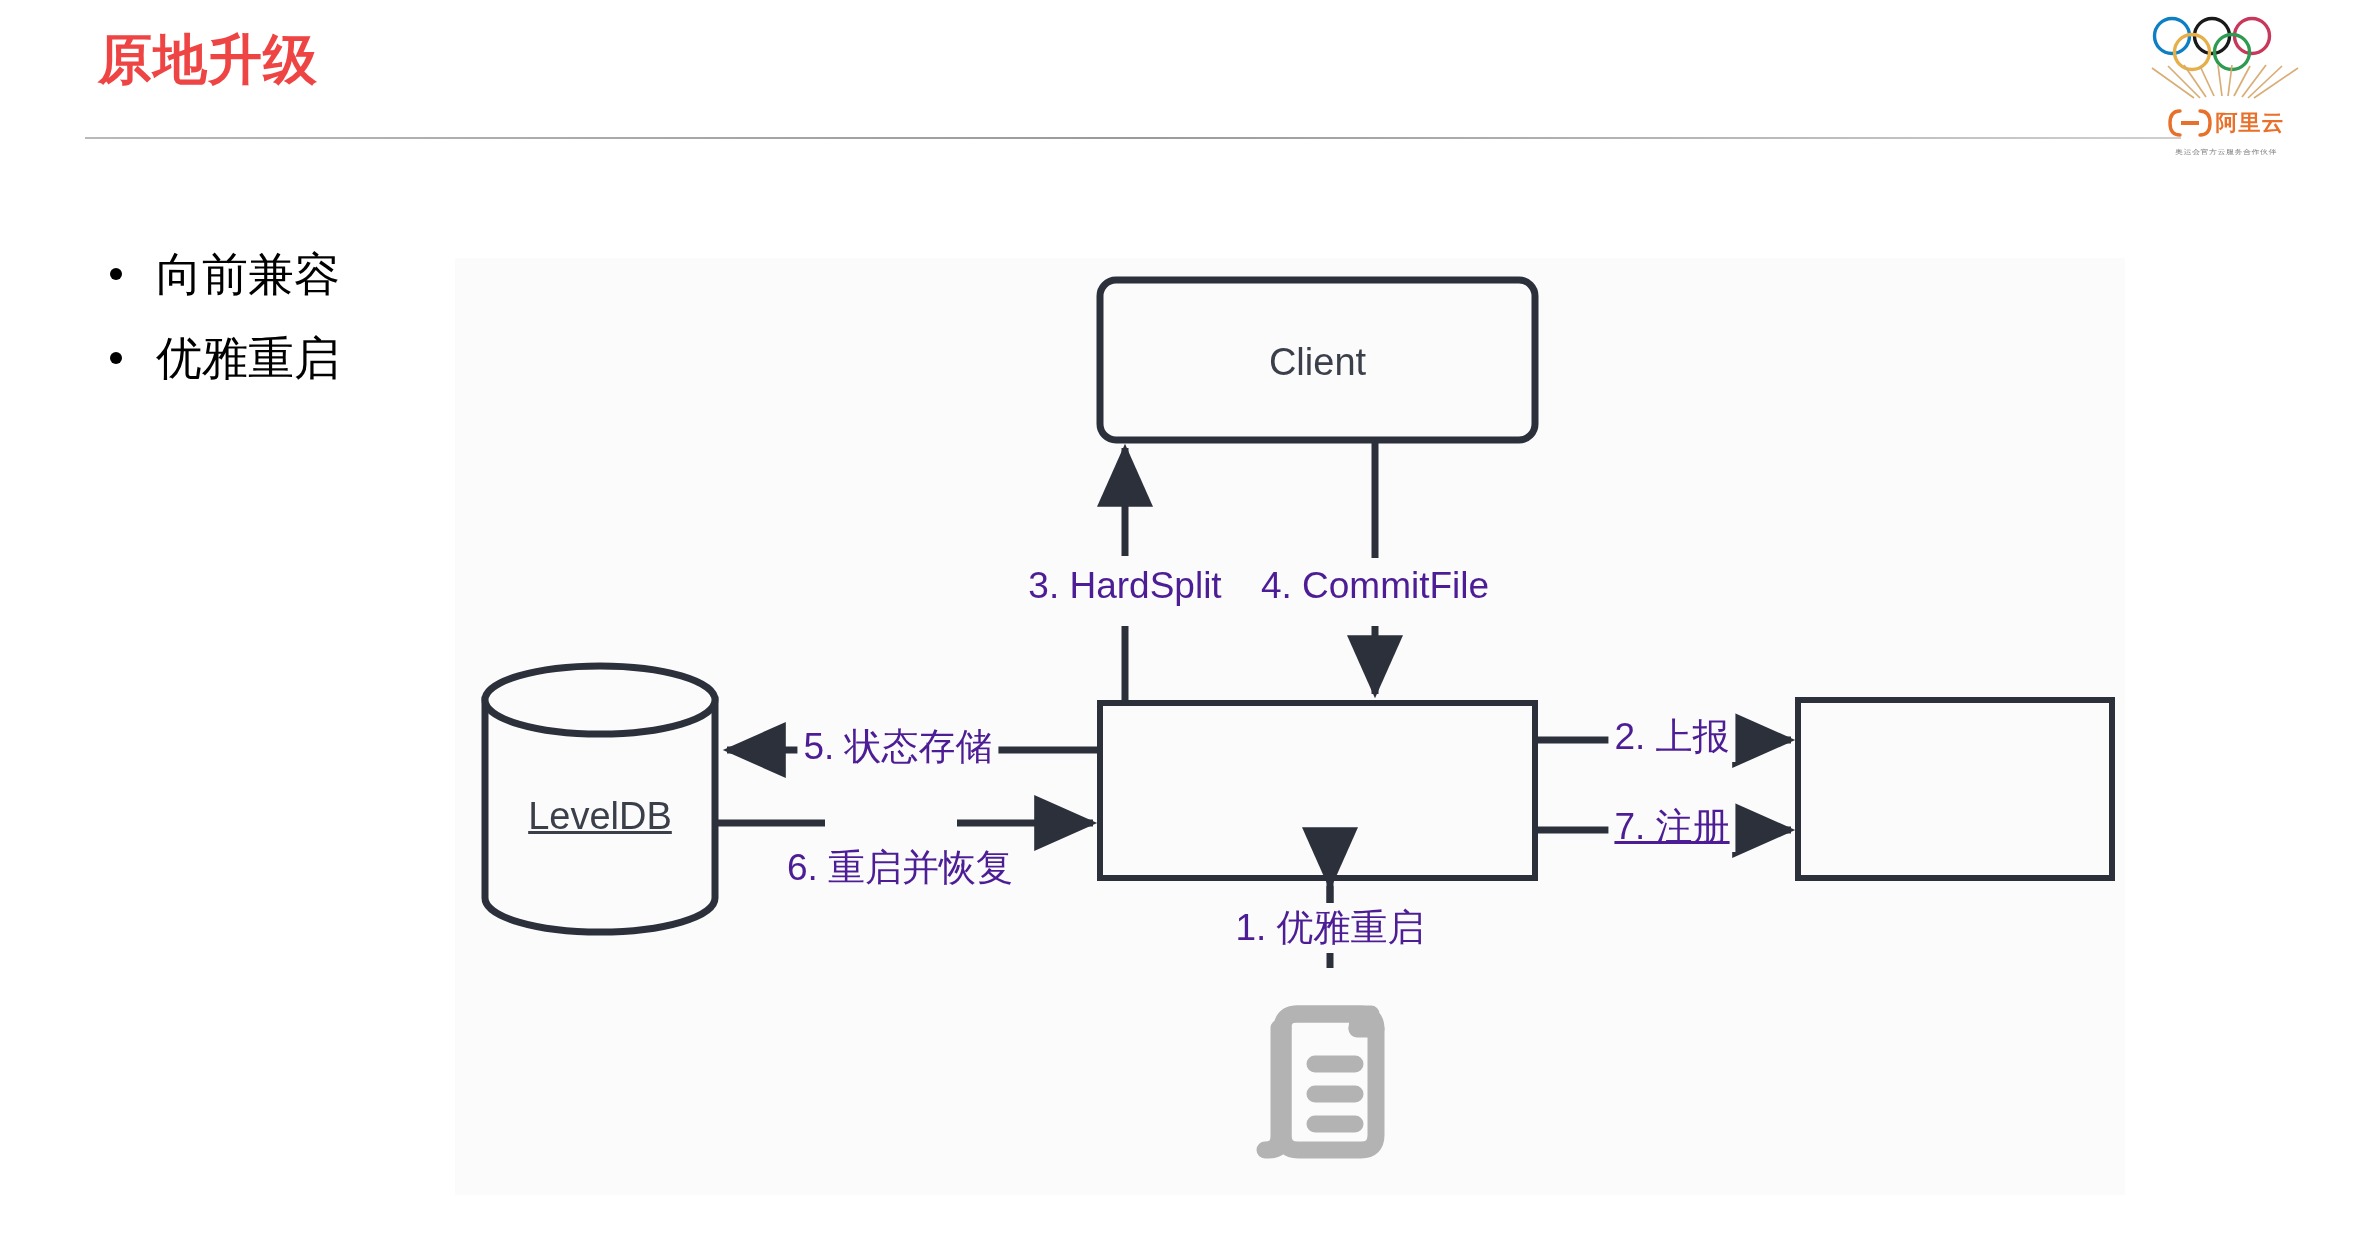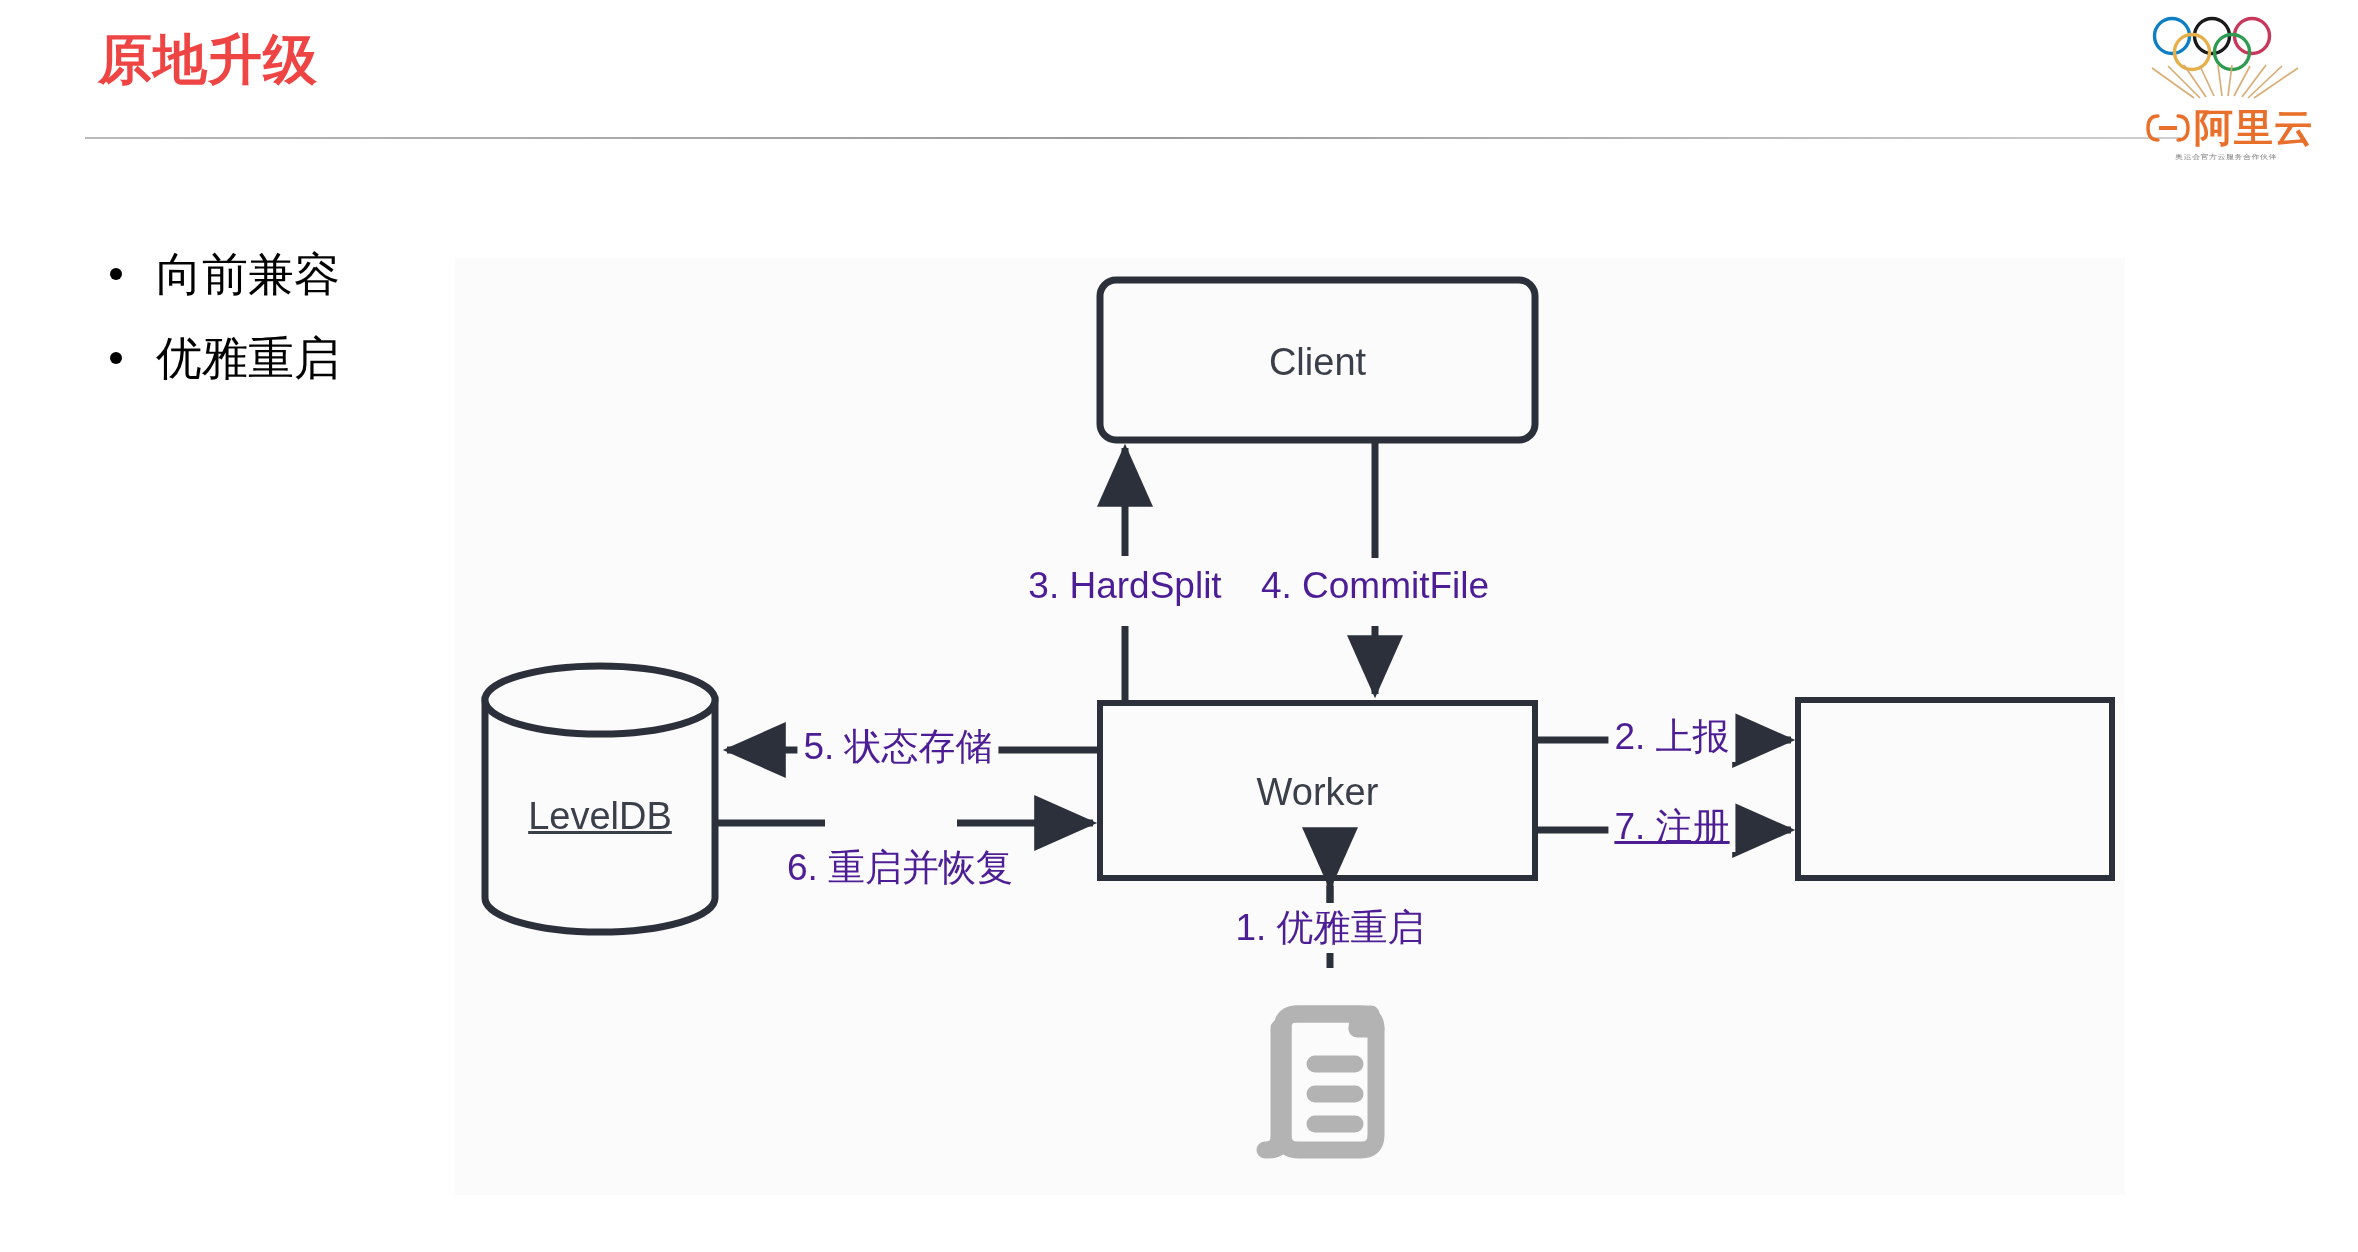--- a/index.html
+++ b/index.html
@@ -56,21 +56,21 @@
   }
   #brand-logo .wordmark {
     position: absolute;
     left: 6px;
     top: 98px;
     width: 160px;
     text-align: center;
   }
   #brand-logo .wordmark .cn {
     display: block;
-    font-size: 39px;
+    font-size: 22px;
     font-weight: bold;
     color: #e8702a;
     letter-spacing: 1px;
     line-height: 1;
     white-space: nowrap;
   }
   #brand-logo .wordmark .tagline {
     display: block;
     font-size: 8px;
     color: #7a7a7a;
@@ -258,21 +258,20 @@
       <path d="M828 770 q0 -14 14 -14 l74 0 q-14 0 -14 14 l0 0"></path>
       <path d="M828 771 L828 877 q0 15 15 15 l63 0 q15 0 15 -15 L921 771"></path>
       <path d="M902 771 L921 771 q0 -15 -15 -15 L842 756 q-15 0 -15 15"></path>
       <line x1="860" y1="806" x2="900" y2="806"></line>
       <line x1="860" y1="836" x2="900" y2="836"></line>
       <line x1="860" y1="866" x2="900" y2="866"></line>
     </g>
   </svg>
 
   <div class="node-label" style="left:645px; top:83px; width:435px;">Client</div>
-  <div class="node-label" style="left:645px; top:513px; width:435px;">Worker</div>
   <div class="node-label" style="left:30px; top:537px; width:230px;text-decoration:underline;">LevelDB</div>
 
   <div class="edge-label" style="left:670px; top:307px; transform:translateX(-50%);">3. HardSplit</div>
   <div class="edge-label" style="left:920px; top:307px; transform:translateX(-50%);">4. CommitFile</div>
   <div class="edge-label" style="left:435px; top:464px; transform:translateX(-50%);margin-left:8px;">5. 状态存储</div>
   <div class="edge-label" style="left:445px; top:537px; transform:translateX(-50%);margin-top:48px;">6. 重启并恢复</div>
   <div class="edge-label" style="left:1217px; top:454px; transform:translateX(-50%);">2. 上报</div>
   <div class="edge-label" style="left:1217px; top:544px; transform:translateX(-50%);text-decoration:underline;">7. 注册</div>
   <div class="edge-label" style="left:875px; top:645px; transform:translateX(-50%);">1. 优雅重启</div>
 

